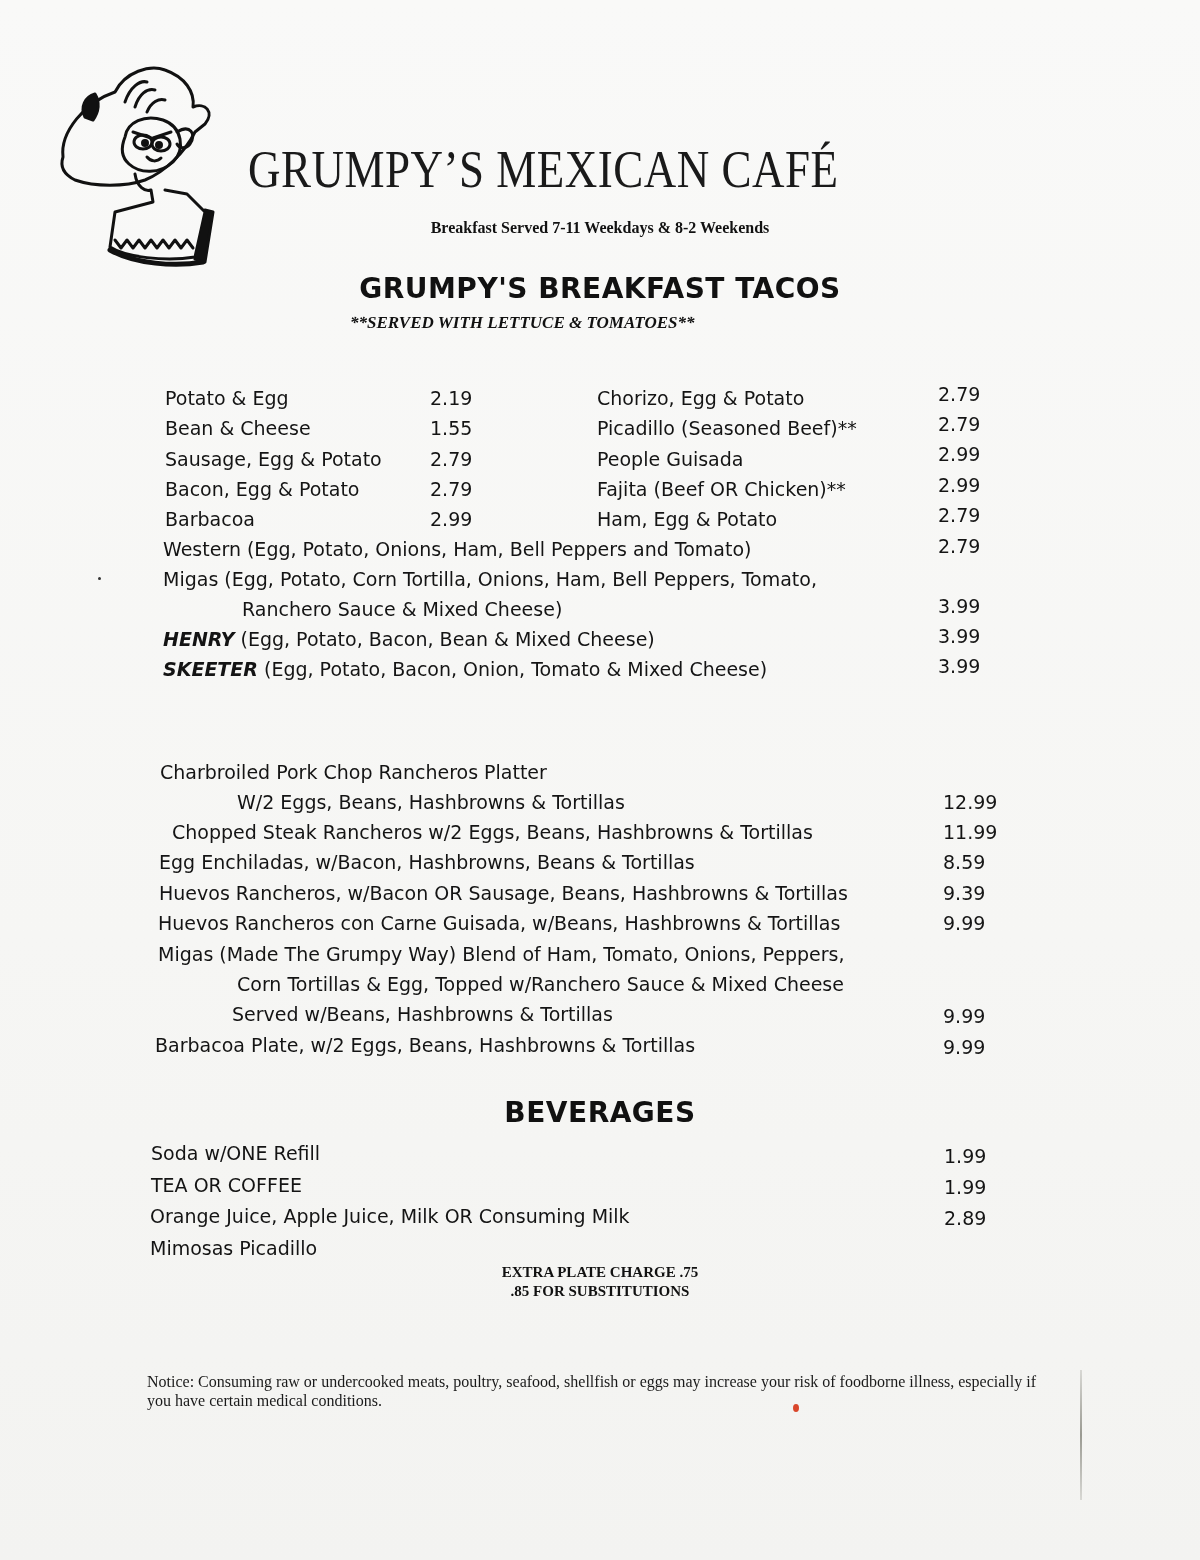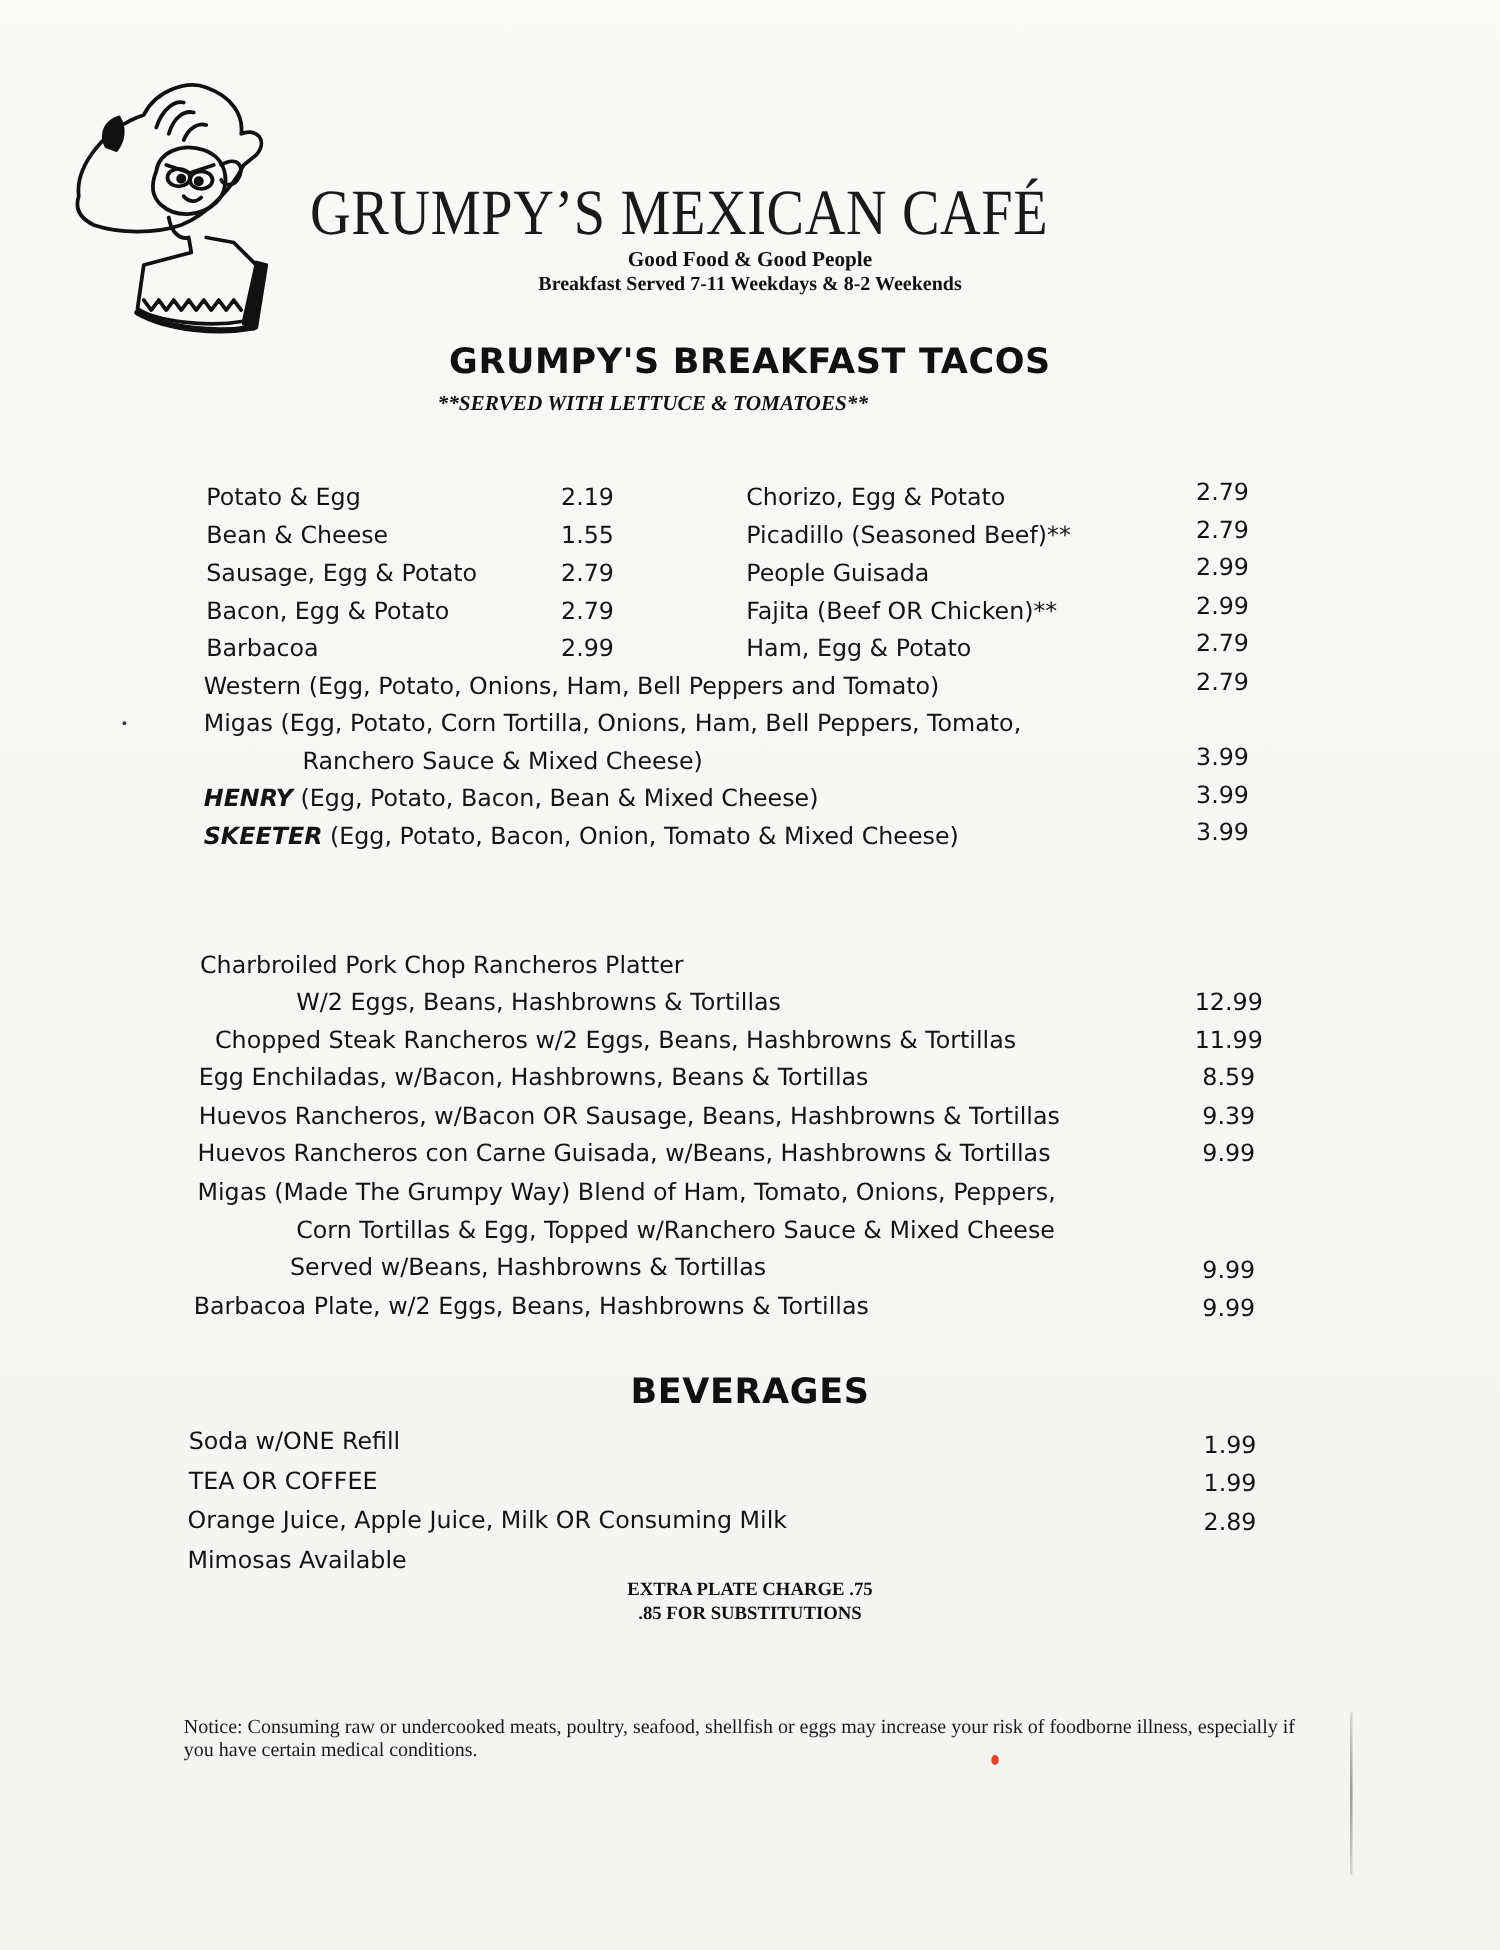--- a/index.html
+++ b/index.html
@@ -24,21 +24,21 @@
   .serif-bold { font-family: "Liberation Serif", serif; font-weight: bold; text-align: center; }
   .tagline { position: absolute; left: 380px; top: 198px; width: 440px; font-size: 17px; }
   .hours { position: absolute; left: 380px; top: 219px; width: 440px; font-size: 16px; }
   .section-title {
     position: absolute; font-family: "DejaVu Sans", sans-serif; font-weight: bold;
     text-align: center; letter-spacing: 0.5px; color: #111;
   }
   .served { position: absolute; left: 350px; top: 313px; width: 500px; font-family: "Liberation Serif", serif; font-style: italic; font-weight: bold; font-size: 17px; text-align: left; }
   .addcheese { position: absolute; left: 350px; top: 336px; width: 500px; font-size: 19px; }
   .row { position: absolute; font-size: 19px; white-space: nowrap; color: #141414; }
-  .price { position: absolute; font-size: 19px; text-align: center; width: 80px; color: #141414; }
+  .price { position: absolute; font-size: 19px; text-align: left; width: 80px; color: #141414; }
   .tagname { font-style: italic; font-weight: bold; }
   .note { position: absolute; font-size: 15px; }
   .notice {
     position: absolute; left: 147px; top: 1372px; width: 900px;
     font-family: "Liberation Serif", serif; font-size: 16px; line-height: 19px; color: #1a1a1a;
   }
   .speck { position: absolute; border-radius: 50%; }
   .edge { position: absolute; right: 118px; top: 1370px; width: 2px; height: 130px; background: linear-gradient(#d8d8d4, #9a9a92, #d8d8d4); }
 </style>
 </head>
@@ -65,21 +65,20 @@
 
     <path d="M122 70 C 135 62, 142 72, 135 82 C 130 88, 124 86, 122 82"></path>
 
     <path d="M80 112 C 82 125, 90 130, 96 128 L 98 140 L 60 150 L 55 185 C 70 195, 110 200, 140 195 L 150 150 L 132 132 L 110 128"></path>
     <path d="M150 148 L 158 150 L 150 200 L 140 197" fill="#111"></path>
     <path d="M60 178 L 66 186 L 72 178 L 78 186 L 84 178 L 90 186 L 96 178 L 102 186 L 108 178 L 114 186 L 120 178 L 126 186 L 132 178 L 138 186"></path>
     <path d="M55 188 C 80 202, 120 205, 148 200" stroke-width="5"></path>
   </svg>
 
   <div class="title">GRUMPY’S MEXICAN CAFÉ</div>
-  <div class="tagline serif-bold">Good Food &amp; Good People</div>
   <div class="hours serif-bold">Breakfast Served 7-11 Weekdays &amp; 8-2 Weekends</div>
 
   <div class="section-title" style="left:300px; top:272px; width:600px; font-size:28px;">GRUMPY'S BREAKFAST TACOS</div>
   <div class="served">**SERVED WITH LETTUCE &amp; TOMATOES**</div>
 
   <div>
     <div class="row" style="left:165px; top:387px;">Potato &amp; Egg</div>
     <div class="price" style="left:430px; top:387px;">2.19</div>
     <div class="row" style="left:165px; top:417px;">Bean &amp; Cheese</div>
     <div class="price" style="left:430px; top:417px;">1.55</div>
@@ -149,21 +148,21 @@
 
   <div class="section-title" style="left:300px; top:1096px; width:600px; font-size:28px;">BEVERAGES</div>
 
   <div>
     <div class="row" style="left:151px; top:1142px;">Soda w/ONE Refill</div>
     <div class="price" style="left:944px; top:1145px;">1.99</div>
     <div class="row" style="left:151px; top:1174px;">TEA OR COFFEE</div>
     <div class="price" style="left:944px; top:1176px;">1.99</div>
     <div class="row" style="left:150px; top:1205px;">Orange Juice, Apple Juice, Milk OR Consuming Milk</div>
     <div class="price" style="left:944px; top:1207px;">2.89</div>
-    <div class="row" style="left:150px; top:1237px;">Mimosas Available</div>
+    <div class="row" style="left:150px; top:1237px;">Mimosas Picadillo</div>
   </div>
 
   <div class="note serif-bold" style="left:420px; top:1264px; width:360px;">EXTRA PLATE CHARGE .75</div>
   <div class="note serif-bold" style="left:420px; top:1283px; width:360px;">.85 FOR SUBSTITUTIONS</div>
 
   <div class="notice">Notice: Consuming raw or undercooked meats, poultry, seafood, shellfish or eggs may increase your risk of foodborne illness, especially if you have certain medical conditions.</div>
 
   <div class="speck" style="left:793px; top:1404px; width:6px; height:8px; background:#d9462b;"></div>
   <div class="speck" style="left:98px; top:577px; width:3px; height:3px; background:#333;"></div>
   <div class="edge"></div>

